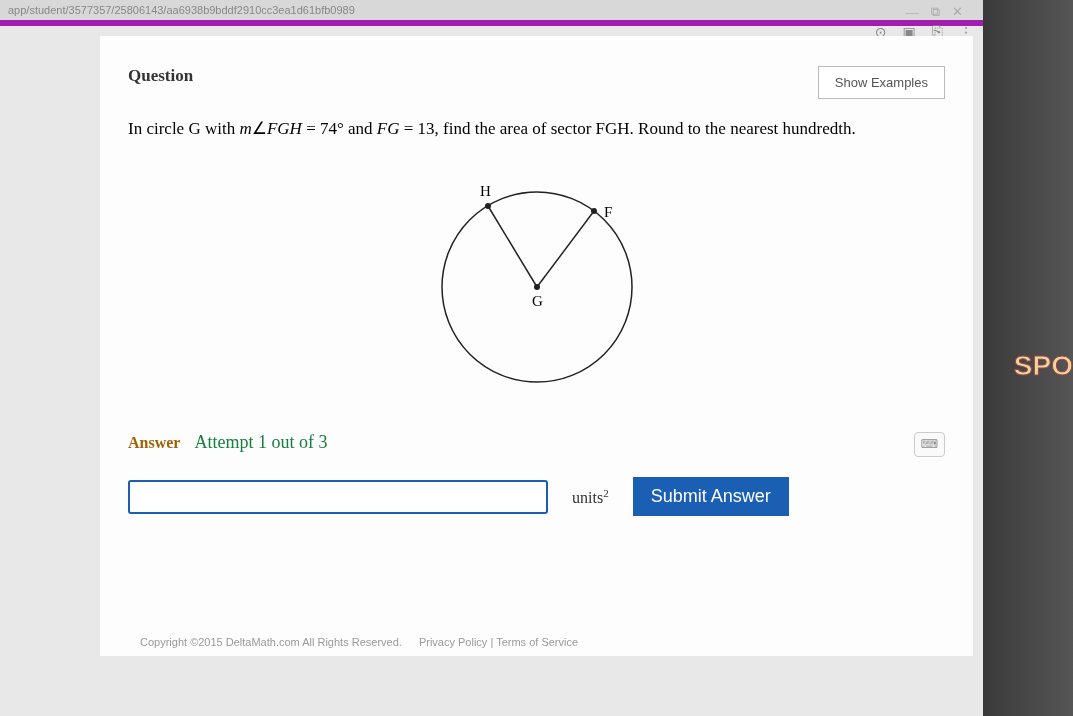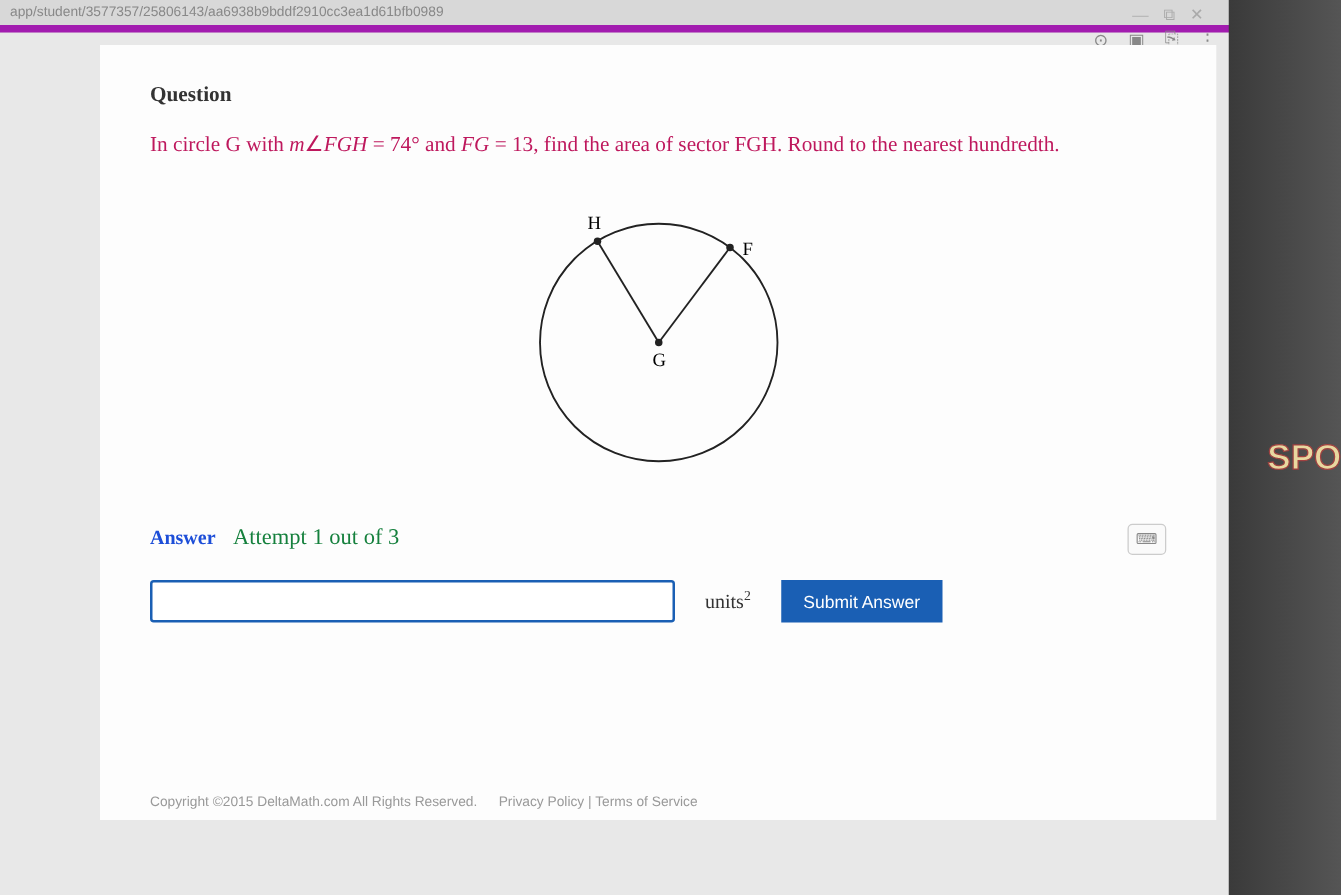--- a/index.html
+++ b/index.html
@@ -23,22 +23,22 @@
       position: absolute;
       top: 24px;
       right: 100px;
       display: flex;
       gap: 16px;
       color: #888;
     }
     .browser-icons span { font-size: 14px; }
     .main-content {
       background: #fdfdfd;
-      margin: 10px 100px 0 80px;
-      padding: 30px 40px;
+      margin: 10px 100px 0 100px;
+      padding: 30px 28px;
       min-height: 620px;
       position: relative;
     }
     .question-header {
       display: flex;
       justify-content: space-between;
       align-items: flex-start;
       margin-bottom: 16px;
     }
     .question-title {
@@ -50,21 +50,21 @@
       border: 1px solid #bbb;
       background: #fff;
       padding: 8px 16px;
       font-size: 13px;
       font-family: Arial, sans-serif;
       color: #555;
       cursor: pointer;
     }
     .question-text {
       font-size: 17px;
-      color: #be185d;
+      color: #000000;
       line-height: 1.6;
       margin-bottom: 20px;
     }
     .math-angle { font-style: italic; }
     .diagram-container {
       display: flex;
       justify-content: center;
       margin: 10px 0 30px 0;
     }
     .answer-section {
@@ -72,21 +72,21 @@
     }
     .answer-header {
       display: flex;
       align-items: baseline;
       justify-content: space-between;
       margin-bottom: 20px;
     }
     .answer-label {
       font-weight: bold;
       font-size: 16px;
-      color: #1d4ed8;
+      color: #a16207;
       margin-right: 10px;
     }
     .attempt-text {
       font-size: 18px;
       color: #15803d;
     }
     .keyboard-icon {
       border: 1px solid #ccc;
       border-radius: 4px;
       padding: 4px 6px;
@@ -112,21 +112,21 @@
     .units-label {
       font-size: 16px;
       color: #333;
     }
     .units-label sup { font-size: 11px; }
     .submit-btn {
       background: #1a5fb4;
       color: #fff;
       border: none;
       padding: 9px 18px;
-      font-size: 14px;
+      font-size: 18px;
       font-family: Arial, sans-serif;
       cursor: pointer;
     }
     .footer {
       position: absolute;
       bottom: 8px;
       left: 40px;
       font-size: 11px;
       color: #999;
       font-family: Arial, sans-serif;
@@ -175,20 +175,21 @@
   <span>⊙</span>
   <span>▣</span>
   <span>⎘</span>
   <span>⋮</span>
 </div>
 
 <div class="main-content">
 
   <div class="question-header">
     <div class="question-title">Question</div>
+    <button class="show-examples-btn">Show Examples</button>
   </div>
 
   <div class="question-text">
     <span>In circle G with </span><span class="math-angle">m</span><span>∠</span><span class="math-angle">FGH</span><span> = 74° and </span><span class="math-angle">FG</span><span> = 13, find the area of sector FGH. Round to the nearest hundredth.</span>
   </div>
 
   <div class="diagram-container">
     <svg width="250" height="230">
       <circle cx="125" cy="125" r="95" fill="none" stroke="#222" stroke-width="1.5"></circle>
 

